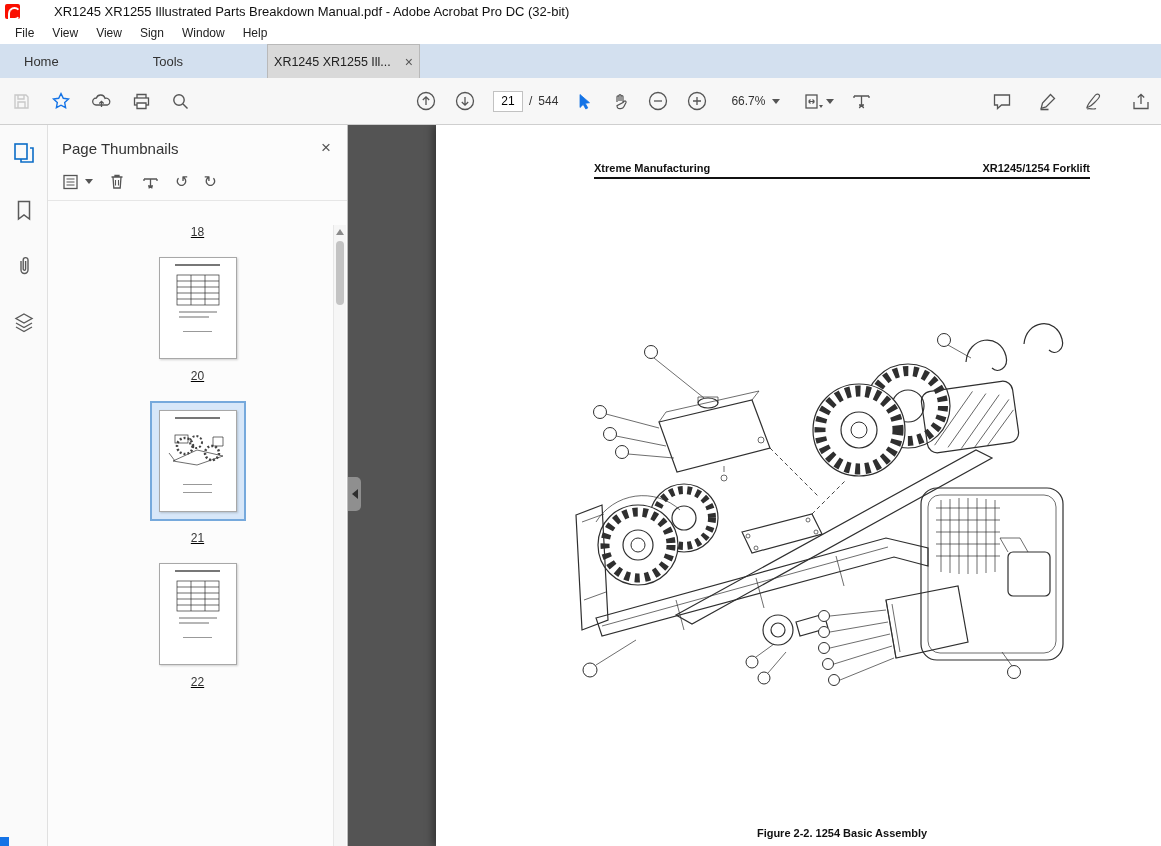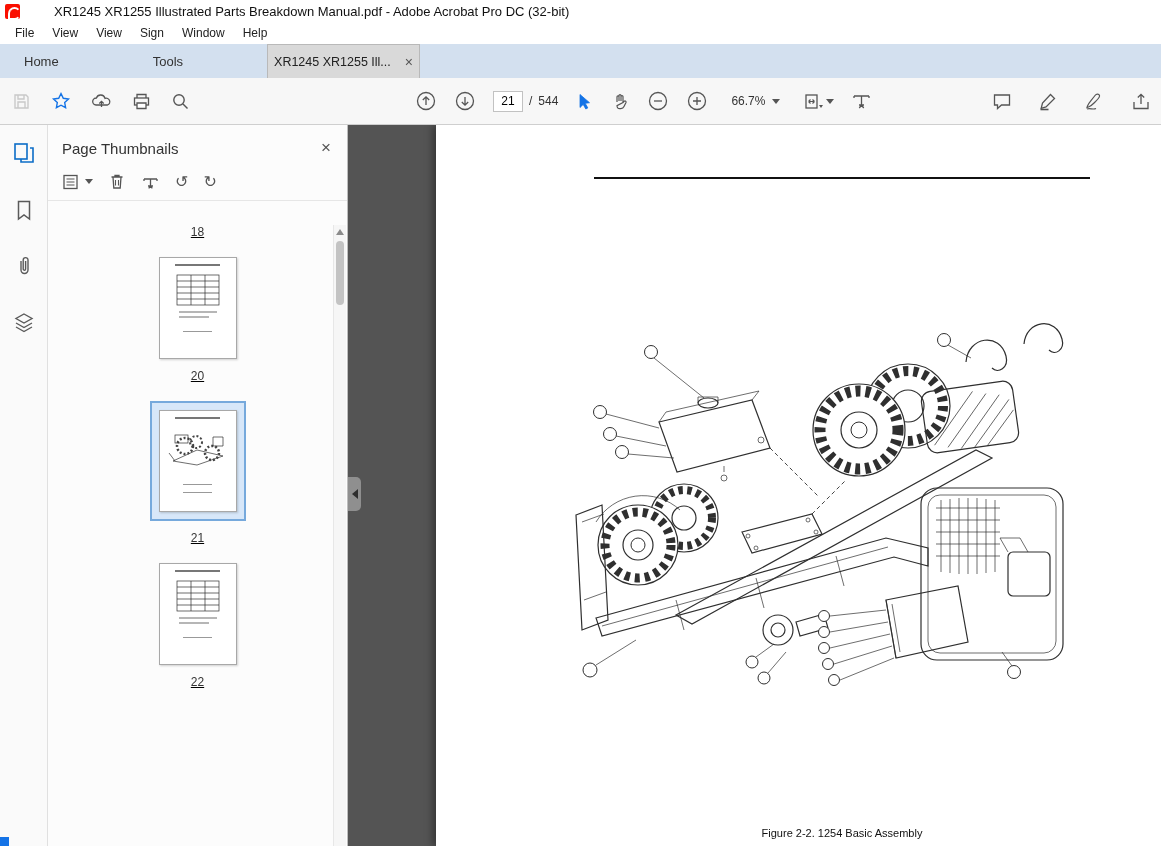--- a/index.html
+++ b/index.html
@@ -63,21 +63,21 @@
 
   
   .docarea { flex:1; background:#545454; position:relative; overflow:hidden; }
   .collapse-handle { position:absolute; left:0; top:352px; width:13px; height:34px; background:#8f8f8f;
       border-radius:0 5px 5px 0; display:flex; align-items:center; justify-content:center; cursor:default; }
   .collapse-handle .tri { width:0; height:0; border-top:5px solid transparent; border-bottom:5px solid transparent; border-right:6px solid #2e2e2e; }
   .page { position:absolute; left:88px; top:0; right:0; bottom:0; background:#fff; box-shadow:-3px 0 8px rgba(0,0,0,.4); }
   .page-hdr { position:absolute; top:37px; left:158px; right:71px; display:flex; justify-content:space-between;
       font-size:11px; font-weight:bold; color:#111; }
   .page-rule { position:absolute; top:52px; left:158px; right:71px; border-top:2px solid #111; }
-  .page-caption { position:absolute; top:702px; left:158px; right:71px; text-align:center; font-size:11px; font-weight:normal; color:#111; }
+  .page-caption { position:absolute; top:702px; left:158px; right:71px; text-align:center; font-size:11px; font-weight:bold; color:#111; }
   .diagram { position:absolute; left:120px; top:175px; }
 
   svg .ln { fill:none; stroke:#2f2f2f; stroke-width:1.2; }
   svg .thin { fill:none; stroke:#2f2f2f; stroke-width:.7; }
   svg .dash { fill:none; stroke:#2f2f2f; stroke-width:.9; stroke-dasharray:4 3; }
   svg .balloon { fill:#fff; stroke:#2f2f2f; stroke-width:1; }
 </style>
 </head>
 <body>
 
@@ -337,20 +337,24 @@
       <div class="scroll-thumb"></div>
     </div>
   </div>
 
   <div class="docarea">
     <div class="collapse-handle">
       <span class="tri"></span>
     </div>
 
     <div class="page">
+      <div class="page-hdr">
+        <span>Xtreme Manufacturing</span>
+        <span>XR1245/1254 Forklift</span>
+      </div>
       <div class="page-rule"></div>
 
       <svg class="diagram" width="530" height="450" viewBox="0 0 530 450">
 
         <polygon class="ln" points="120,315 420,150 436,158 136,324"></polygon>
         <path class="ln" d="M410,62c2,-26 34,-30 40,-6c3,12 -8,18 -14,12"></path>
         <path class="ln" d="M468,44c2,-24 32,-28 38,-5c3,11 -7,17 -13,11"></path>
         <circle class="balloon" cx="388" cy="40" r="6.5"></circle>
           <path class="thin" d="M392,45 L415,58"></path>
 

